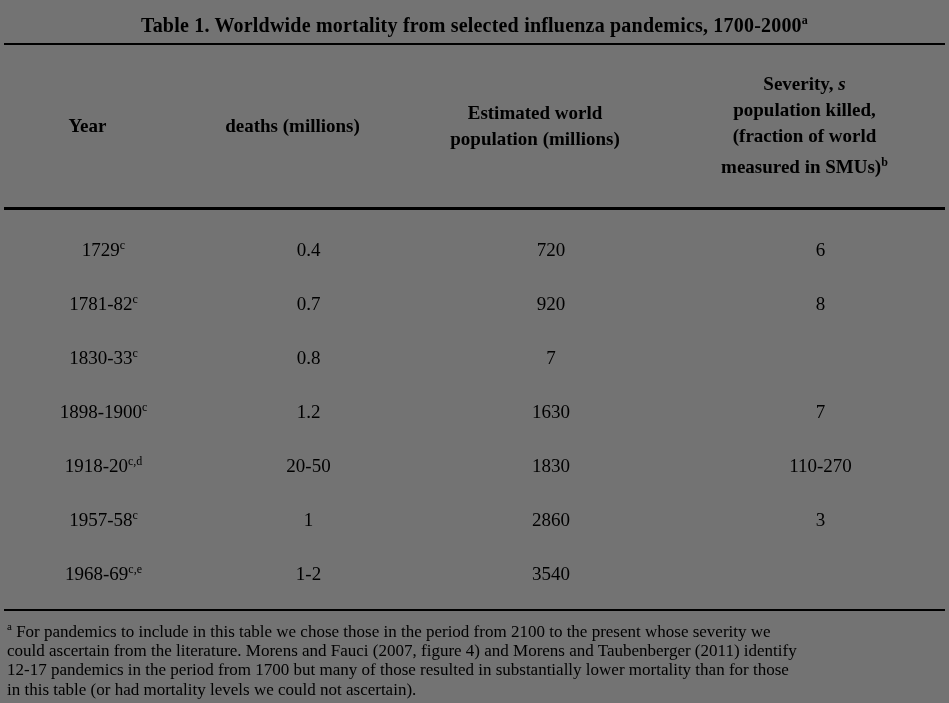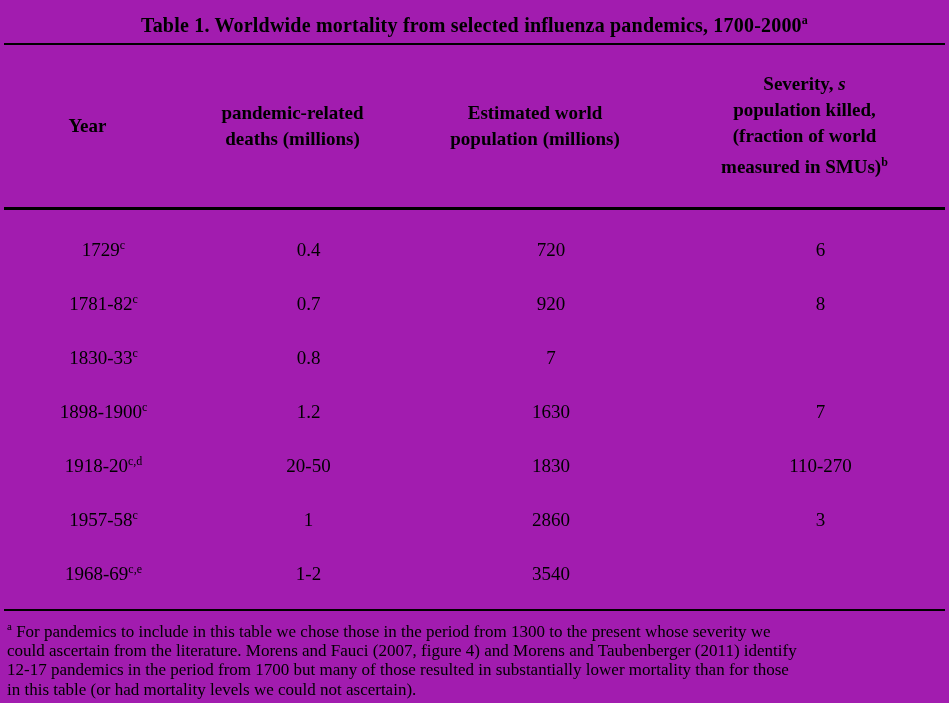--- a/index.html
+++ b/index.html
@@ -3,21 +3,21 @@
 <meta charset="utf-8">
 <style>
   * { margin: 0; padding: 0; box-sizing: border-box; }
   html, body { background: #ffffff; }
   body {
     width: 949px; height: 703px;
     font-family: "Liberation Serif", "DejaVu Serif", serif;
     color: #000000;
     overflow: hidden;
   }
-  .page { width: 949px; height: 703px; background: #a21caf; }
+  .page { width: 949px; height: 703px; background: #737373; }
 
   .title-block {
     height: 43px;
     padding-top: 13px;
     text-align: center;
     font-weight: bold;
     font-size: 20px;
     letter-spacing: 0.2px;
   }
   .title-block sup { font-size: 12px; vertical-align: super; }
@@ -68,21 +68,20 @@
     <span>Table 1. Worldwide mortality from selected influenza pandemics, 1700-2000</span><sup>a</sup>
   </div>
 
   <div class="rule rule-title"></div>
 
   <div class="grid-row header-row">
     <div>
       <div>Year</div>
     </div>
     <div>
-      <div>pandemic-related</div>
       <div>deaths (millions)</div>
     </div>
     <div>
       <div>Estimated world</div>
       <div>population (millions)</div>
     </div>
     <div>
       <div><span>Severity,</span> <span class="ital">s</span></div>
       <div>population killed,</div>
       <div>(fraction of world</div>
@@ -131,19 +130,19 @@
     <div class="grid-row data-row">
       <div><span>1968-69</span><sup>c,e</sup></div>
       <div>1-2</div>
       <div>3540</div>
     </div>
   </div>
 
   <div class="rule rule-foot"></div>
 
   <div class="footnote">
-    <div><sup>a</sup> <span>For pandemics to include in this table we chose those in the period from 1300 to the present whose severity we</span></div>
+    <div><sup>a</sup> <span>For pandemics to include in this table we chose those in the period from 2100 to the present whose severity we</span></div>
     <div>could ascertain from the literature. Morens and Fauci (2007, figure 4) and Morens and Taubenberger (2011) identify</div>
     <div>12-17 pandemics in the period from 1700 but many of those resulted in substantially lower mortality than for those</div>
     <div>in this table (or had mortality levels we could not ascertain).</div>
   </div>
 
 </div>
 
 </body></html>

